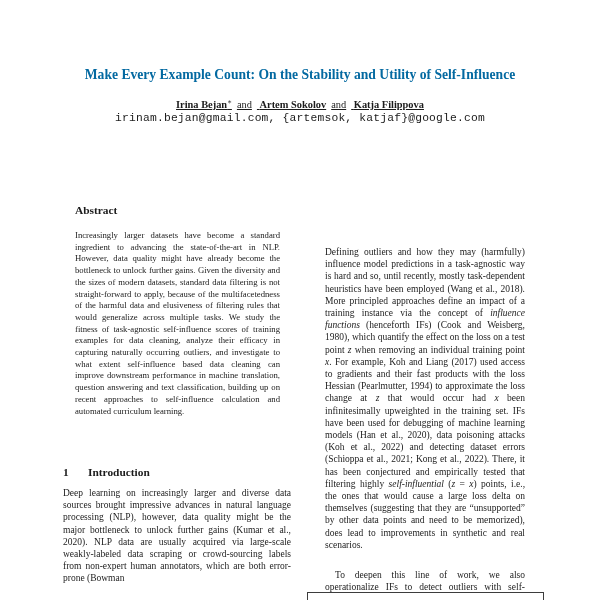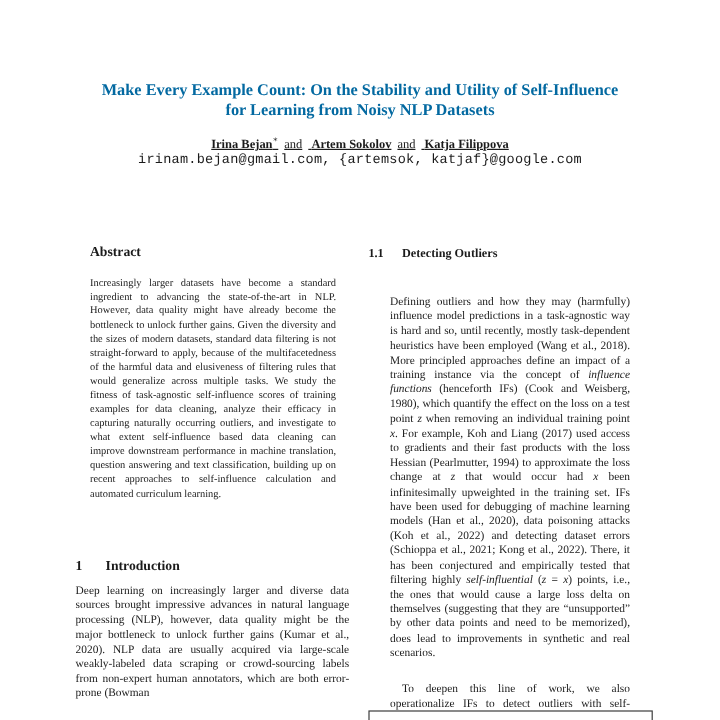--- a/index.html
+++ b/index.html
@@ -101,40 +101,36 @@
     background: #ffffff;
   }
 </style>
 </head>
 <body>
 
 <div class="page">
 
   <div class="header">
     <div class="title-line">Make Every Example Count: On the Stability and Utility of Self-Influence</div>
-    <div class="title-line">for Learning from Noisy NLP Datasets</div>
     <div class="authors-line">
       <span class="author-name">Irina Bejan</span><span class="author-mark">∗</span><span class="author-sep">and</span>
       <span class="author-name">Artem Sokolov</span><span class="author-sep">and</span>
       <span class="author-name">Katja Filippova</span>
     </div>
     <div class="emails">irinam.bejan@gmail.com, {artemsok, katjaf}@google.com</div>
   </div>
 
   <div class="abstract-heading">Abstract</div>
   <p class="abstract-body">Increasingly larger datasets have become a standard ingredient to advancing the state-of-the-art in NLP. However, data quality might have already become the bottleneck to unlock further gains. Given the diversity and the sizes of modern datasets, standard data filtering is not straight-forward to apply, because of the multifacetedness of the harmful data and elusiveness of filtering rules that would generalize across multiple tasks. We study the fitness of task-agnostic self-influence scores of training examples for data cleaning, analyze their efficacy in capturing naturally occurring outliers, and investigate to what extent self-influence based data cleaning can improve downstream performance in machine translation, question answering and text classification, building up on recent approaches to self-influence calculation and automated curriculum learning.</p>
 
   <div class="section-heading">
     <span class="sec-num">1</span><span>Introduction</span>
   </div>
   <p class="intro-body">Deep learning on increasingly larger and diverse data sources brought impressive advances in natural language processing (NLP), however, data quality might be the major bottleneck to unlock further gains (Kumar et al., 2020). NLP data are usually acquired via large-scale weakly-labeled data scraping or crowd-sourcing labels from non-expert human annotators, which are both error-prone (Bowman</p>
 
-  <div class="subsection-heading">
-    <span class="subsec-num">1.1</span><span>Detecting Outliers</span>
-  </div>
   <div class="right-col">
     <p><span>Defining outliers and how they may (harmfully) influence model predictions in a task-agnostic way is hard and so, until recently, mostly task-dependent heuristics have been employed (Wang et al., 2018). More principled approaches define an impact of a training instance via the concept of </span><span class="italic">influence functions</span><span> (henceforth IFs) (Cook and Weisberg, 1980), which quantify the effect on the loss on a test point </span><span class="italic">z</span><span> when removing an individual training point </span><span class="italic">x</span><span>. For example, Koh and Liang (2017) used access to gradients and their fast products with the loss Hessian (Pearlmutter, 1994) to approximate the loss change at </span><span class="italic">z</span><span> that would occur had </span><span class="italic">x</span><span> been infinitesimally upweighted in the training set. IFs have been used for debugging of machine learning models (Han et al., 2020), data poisoning attacks (Koh et al., 2022) and detecting dataset errors (Schioppa et al., 2021; Kong et al., 2022). There, it has been conjectured and empirically tested that filtering highly </span><span class="italic">self-influential</span><span> (</span><span class="italic">z</span><span> = </span><span class="italic">x</span><span>) points, i.e., the ones that would cause a large loss delta on themselves (suggesting that they are “unsupported” by other data points and need to be memorized), does lead to improvements in synthetic and real scenarios.</span></p>
     <p class="indent">To deepen this line of work, we also operationalize IFs to detect outliers with self-influence scores, and formulate our first research question being:</p>
   </div>
 
   <div class="rq-box"></div>
 
 </div>
 
 </body></html>

